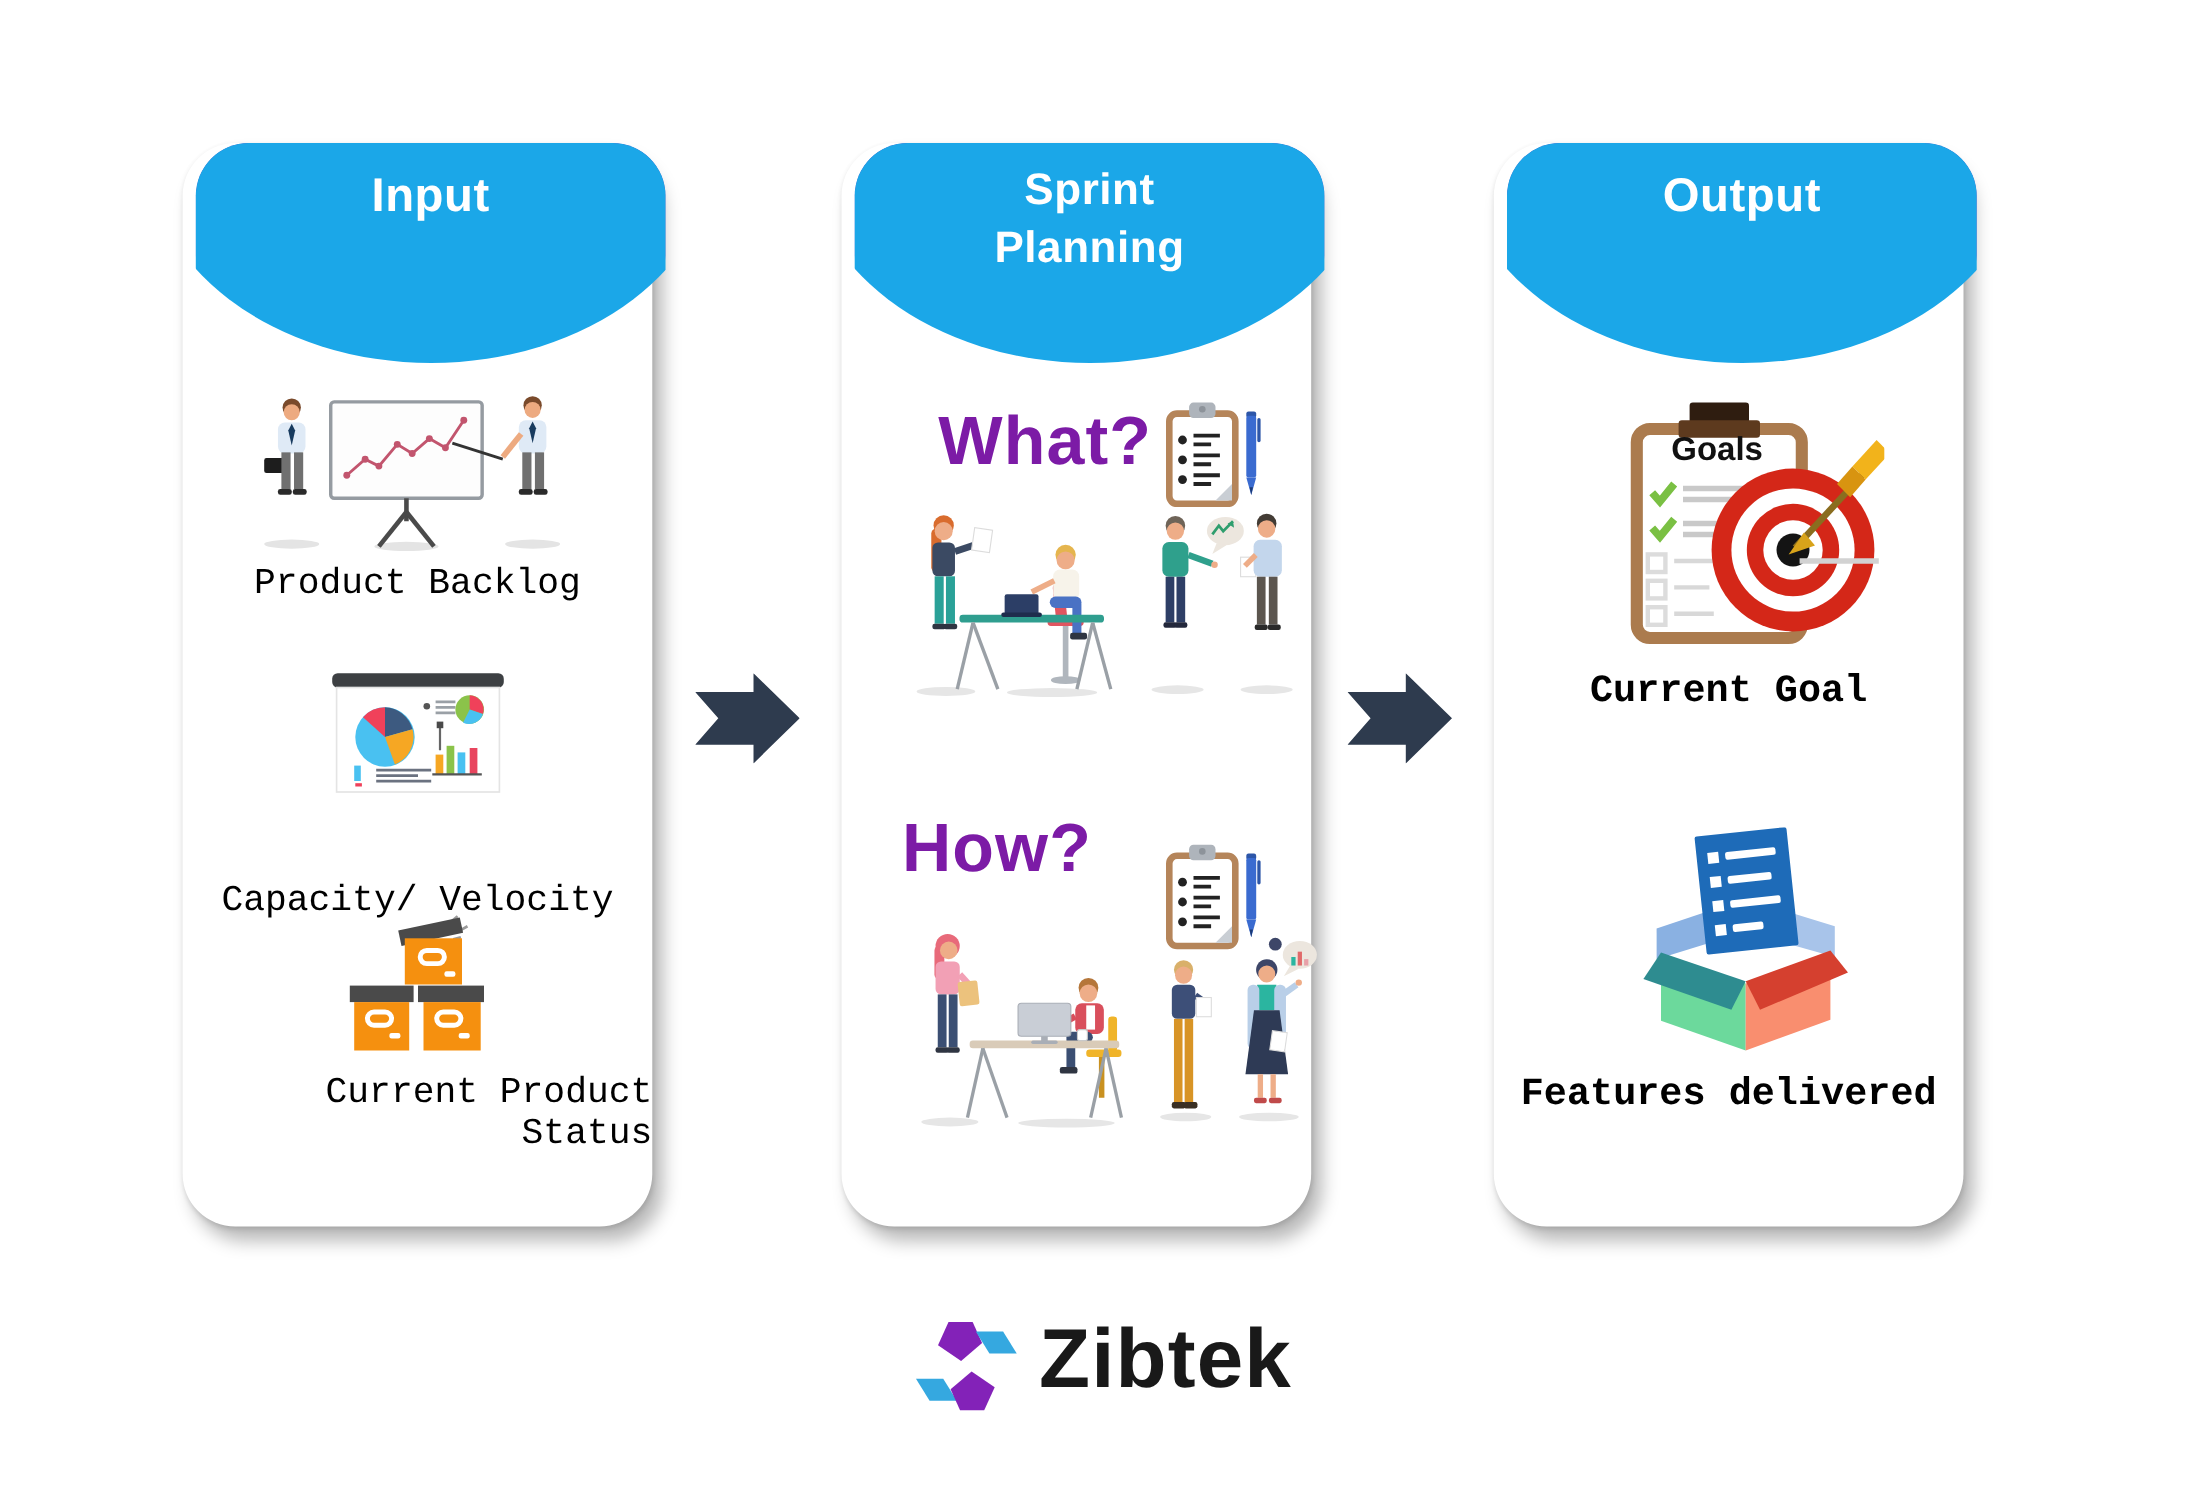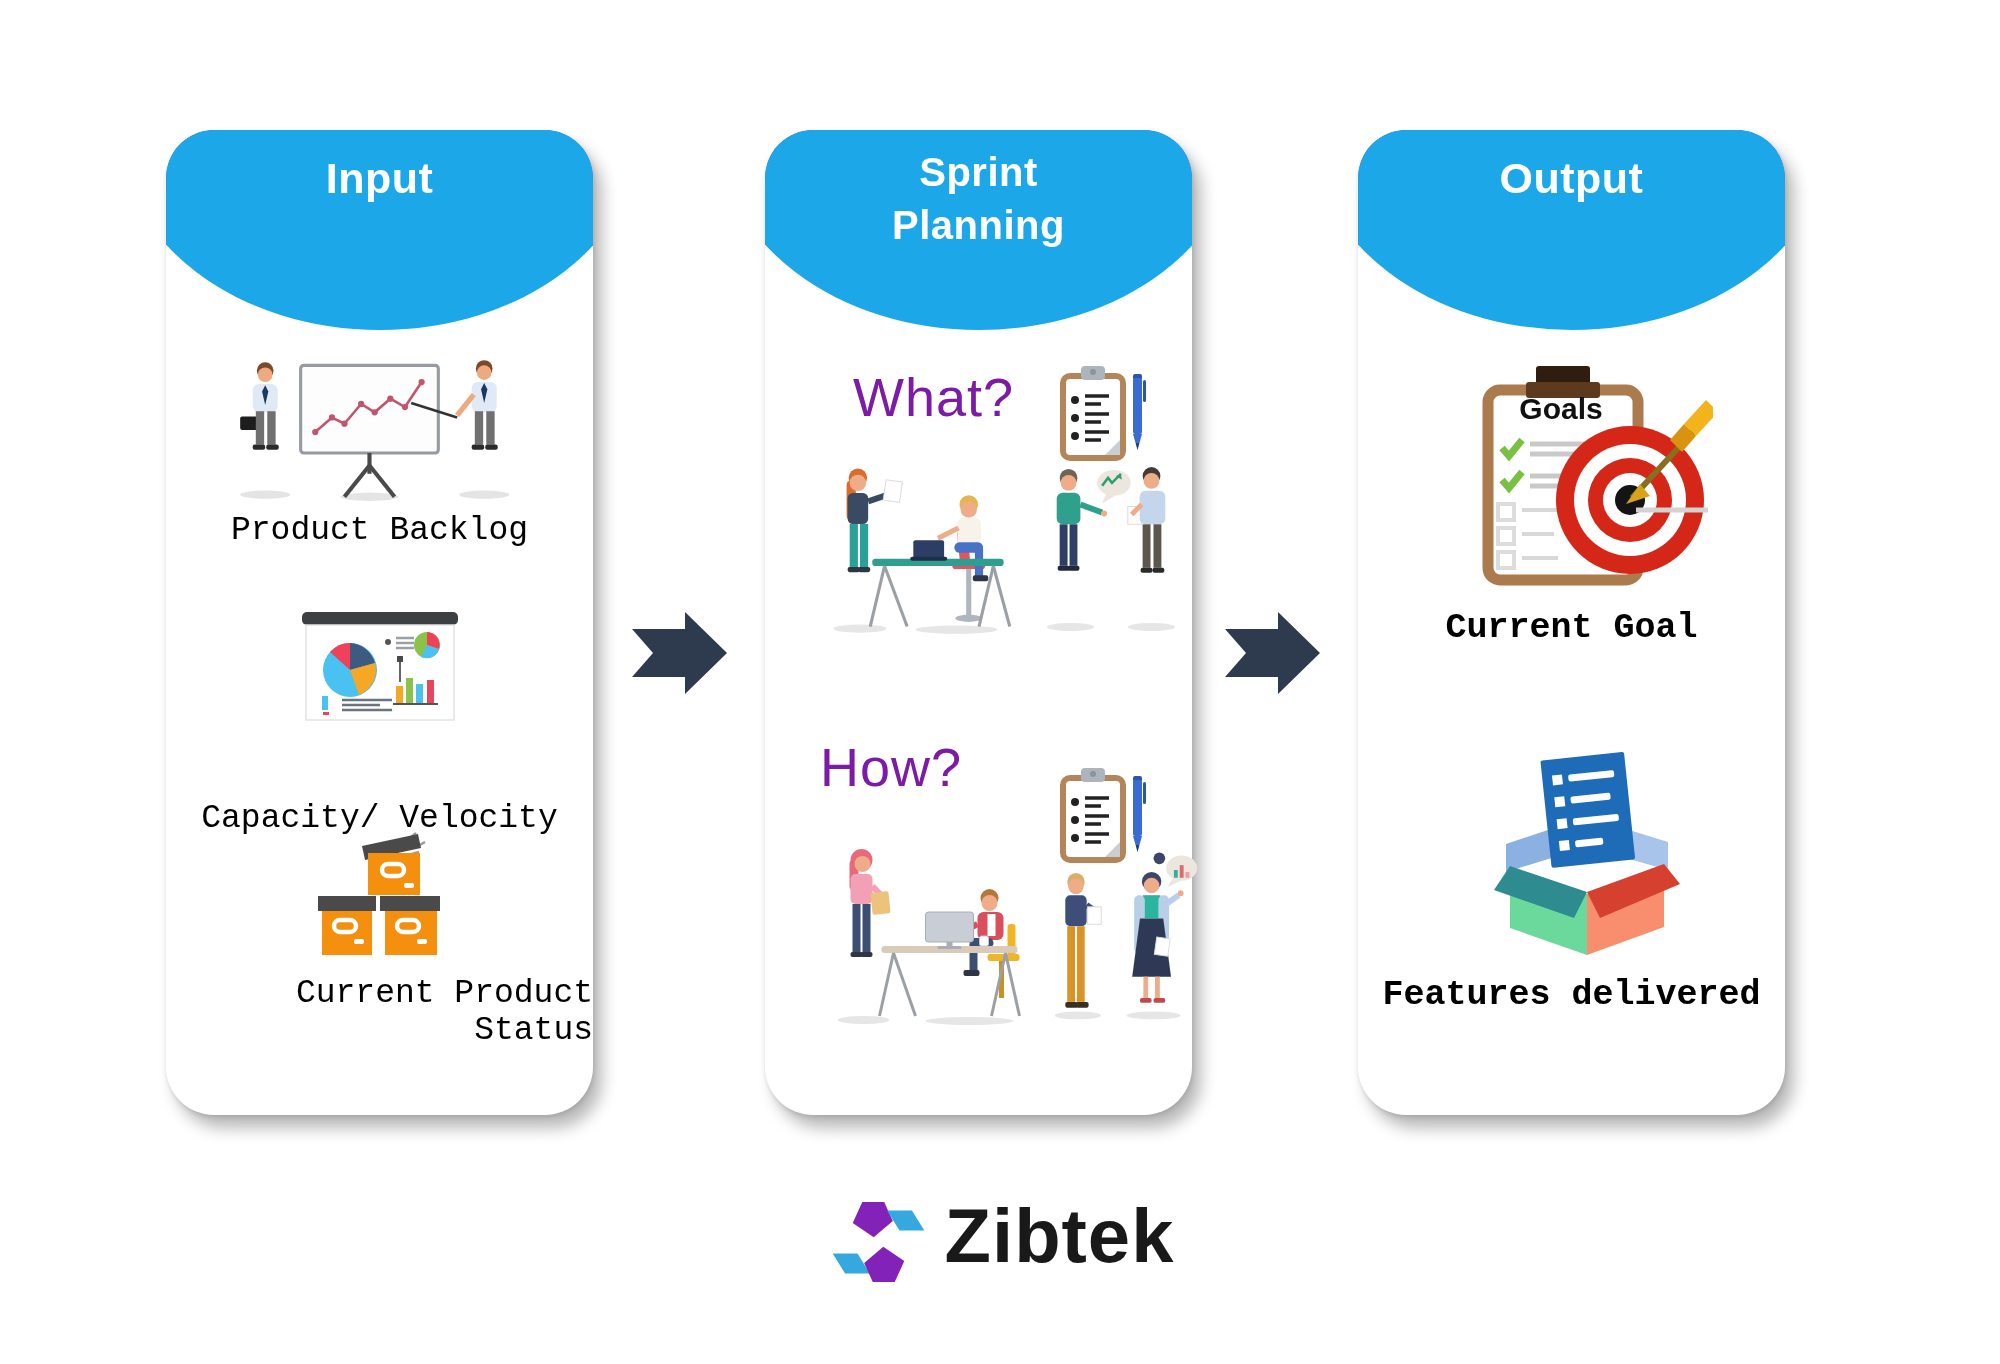--- a/index.html
+++ b/index.html
@@ -6,21 +6,21 @@
   html,body { background:#fff; }
   body { font-family:"Liberation Sans", sans-serif; }
   #stage { position:relative; width:2000px; height:1364px; background:#ffffff; overflow:hidden; }
 
   .card {
     position:absolute; top:130px; width:427px; height:985px;
     background:#ffffff; border-radius:48px;
     box-shadow: 9px 13px 16px rgba(0,0,0,.28), 1px 2px 5px rgba(0,0,0,.12);
   }
   .card-header {
-    position:absolute; top:0; left:0; width:100%; height:215px;
+    position:absolute; top:0; left:12px; width:100%; height:215px;
     overflow:hidden; border-radius:48px 48px 0 0;
   }
   .hdr-purple {
     position:absolute; top:0; left:0; right:0; height:126px;
     background:#8a12b4; border-radius:48px 48px 24px 24px; z-index:1;
   }
   .hdr-blue {
     position:absolute; left:50%; transform:translateX(-50%);
     top:-196px; width:520px; height:396px; border-radius:50%;
     background:#1ba7e8; z-index:2;
@@ -31,21 +31,21 @@
   }
   .card-title.two-line { top:16px; font-size:40px; line-height:53px; }
 
   .c-label {
     position:absolute; left:0; width:100%; text-align:center;
     font-size:33px; color:#000000;font-family:Liberation Mono, monospace;
   }
   .c-label.bold { font-weight:bold; font-size:35px; }
 
   .q {
-    position:absolute; font-size:54px; font-weight:normal; color:#7c1ba6; letter-spacing:1px;
+    position:absolute; font-size:62px; font-weight:bold; color:#7c1ba6; letter-spacing:1px;
   }
 
   .abs { position:absolute; }
 
   .flow-arrow { position:absolute; top:612px; }
 
   .goals-badge {
     position:absolute; text-align:center; font-weight:bold; font-size:30px; color:#111;
   }
 

